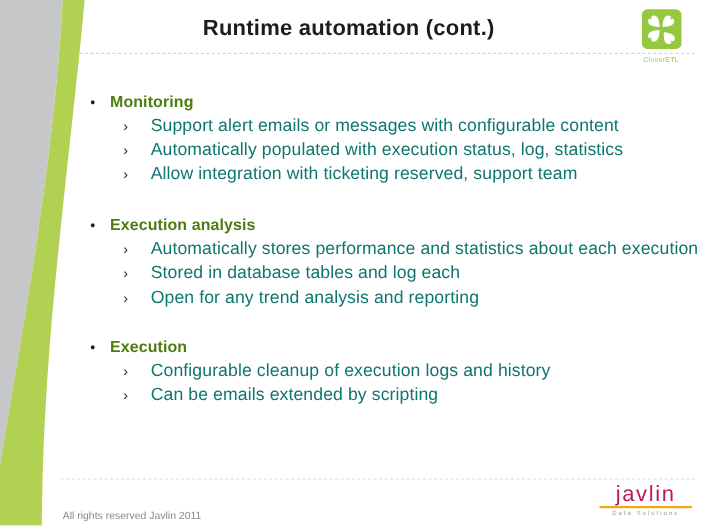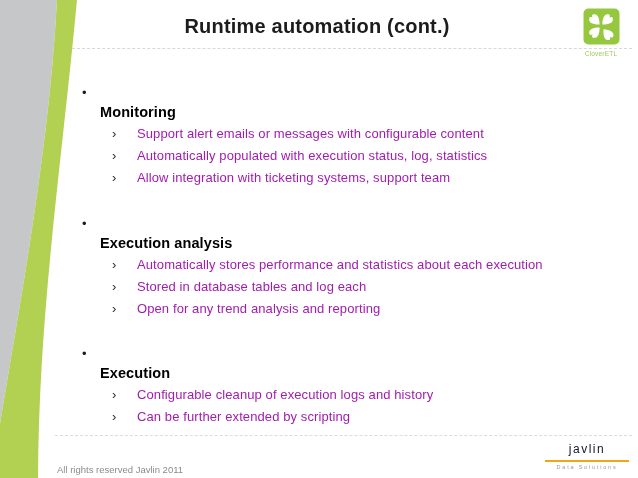--- a/index.html
+++ b/index.html
@@ -19,33 +19,33 @@
     border-top:1px dashed #d8d8d8;
   }
 
   .clover { position:absolute; top:8px; right:13px; width:40px; text-align:center; }
   .clover-label { font-size:6.5px; color:#a2c75e; margin-top:1px; letter-spacing:0.2px; }
 
   .content { position:absolute; top:82px; left:0; right:0; }
   .section { margin-bottom:23px; }
   .row-h { display:flex; line-height:22px; padding-left:82px; }
   .b1 { width:18px; font-size:13px; color:#1c1c1c; flex:none; }
-  .h-text { font-size:14.5px; font-weight:700; color:#000000; letter-spacing:0.1px;margin-top:19px; }
+  .h-text { font-size:14.5px; font-weight:700; color:#4d7c0f; letter-spacing:0.1px; }
   .row-s { display:flex; line-height:22.2px; padding-left:112px; }
   .b2 { width:25px; font-size:13px; color:#2a2a2a; flex:none; }
-  .s-text { font-size:13px; color:#a21caf; letter-spacing:0.1px; white-space:nowrap; }
+  .s-text { font-size:16px; color:#0f766e; letter-spacing:0.1px; white-space:nowrap; }
 
   .footer-rule {
     position:absolute; top:435px; left:55px; width:577px;
     border-top:1px dashed #dcdcdc;
   }
   .footer-text { position:absolute; left:57px; top:464px; font-size:9.5px; color:#8b8b8b; }
 
   .javlin { position:absolute; right:5px; top:439px; width:84px; text-align:center; }
-  .javlin-word { font-size:12px; color:#0f172a; letter-spacing:1.5px; line-height:21px; }
+  .javlin-word { font-size:20px; color:#be185d; letter-spacing:1.5px; line-height:21px; }
   .javlin-rule { height:2px; background:#f2a612; margin-top:0px; }
   .javlin-tag { font-size:5.5px; color:#9a9a9a; letter-spacing:1.8px; margin-top:2px; }
 </style>
 </head>
 <body>
 
 <div class="slide">
 
   <svg class="bg" width="638" height="478" viewBox="0 0 638 478">
     <path d="M0,0 L57,0 C49,150 21,295 0,424 Z" fill="#c6c7c9"></path>
@@ -81,21 +81,21 @@
       <div class="row-s">
         <span class="b2">›</span>
         <span class="s-text">Support alert emails or messages with configurable content</span>
       </div>
       <div class="row-s">
         <span class="b2">›</span>
         <span class="s-text">Automatically populated with execution status, log, statistics</span>
       </div>
       <div class="row-s">
         <span class="b2">›</span>
-        <span class="s-text">Allow integration with ticketing systems, support team</span>
+        <span class="s-text">Allow integration with ticketing reserved, support team</span>
       </div>
     </div>
 
     <div class="section">
       <div class="row-h">
         <span class="b1">•</span>
         <span class="h-text">Execution analysis</span>
       </div>
       <div class="row-s">
         <span class="b2">›</span>
@@ -115,21 +115,21 @@
       <div class="row-h">
         <span class="b1">•</span>
         <span class="h-text">Execution</span>
       </div>
       <div class="row-s">
         <span class="b2">›</span>
         <span class="s-text">Configurable cleanup of execution logs and history</span>
       </div>
       <div class="row-s">
         <span class="b2">›</span>
-        <span class="s-text">Can be further extended by scripting</span>
+        <span class="s-text">Can be emails extended by scripting</span>
       </div>
     </div>
 
   </div>
 
   <div class="footer-rule"></div>
   <div class="footer-text">All rights reserved Javlin 2011</div>
 
   <div class="javlin">
     <div class="javlin-word">javlin</div>

